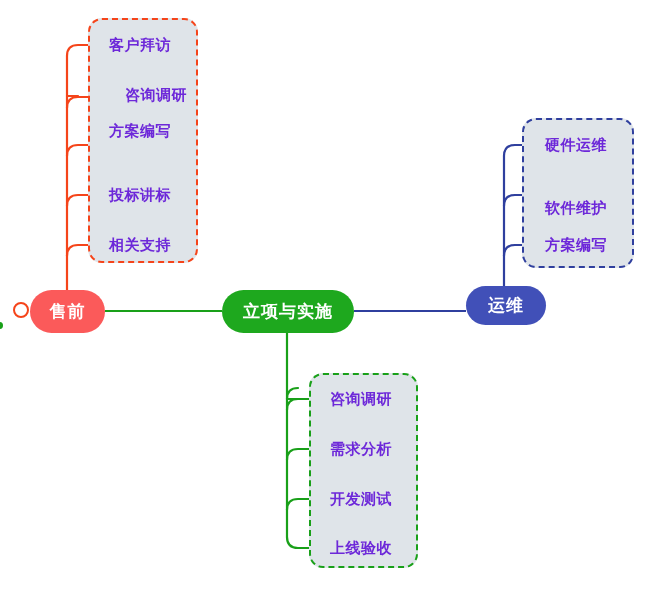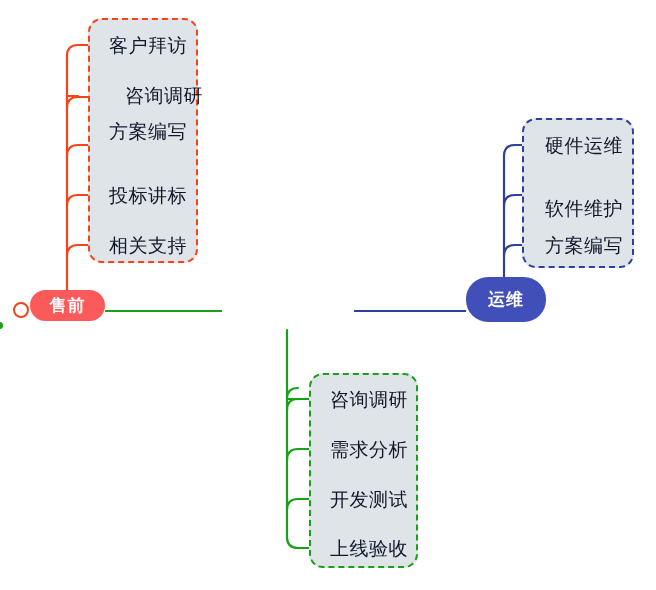--- a/index.html
+++ b/index.html
@@ -31,27 +31,28 @@
     box-sizing: border-box;
     background: #dfe4e9;
     border-style: dashed;
     border-width: 2px;
     border-radius: 14px;
     z-index: 1;
   }
   
   .leaf {
     position: absolute;
-    color: #0f172a;
-    font-size: 19px;
+    color: #6d28d9;
+    font-size: 15px;
     line-height: 1;
     letter-spacing: 0.5px;
     white-space: nowrap;
     z-index: 3;
     transform: translateY(-50%);
+    font-weight: bold;
   }
   
   .node {
     position: absolute;
     box-sizing: border-box;
     display: flex;
     align-items: center;
     justify-content: center;
     color: #ffffff;
     font-size: 17px;
@@ -133,18 +134,19 @@
   <div class="leaf" style="left:330px; top:449px;">需求分析</div>
   <div class="leaf" style="left:330px; top:499px;">开发测试</div>
   <div class="leaf" style="left:330px; top:548px;">上线验收</div>
 
   <div class="group-box" style="left:522px; top:118px; width:112px; height:150px; border-color:#2f3f9e;"></div>
 
   <div class="leaf" style="left:545px; top:145px;">硬件运维</div>
   <div class="leaf" style="left:545px; top:208px;text-align:right;">软件维护</div>
   <div class="leaf" style="left:545px; top:245px;">方案编写</div>
 
-  <div class="node" style="left:30px; top:290px; width:75px; height:31px; background:#fb5a5a;">售前</div>
+  <div class="node" style="left:30px; top:290px; width:75px; height:43px; background:#fb5a5a;">售前</div>
 
+  <div class="node" style="left:222px; top:290px; width:132px; height:43px; background:#1ea81e;">立项与实施</div>
 
-  <div class="node" style="left:466px; top:277px; width:80px; height:45px; background:#4150b8;">运维</div>
+  <div class="node" style="left:466px; top:286px; width:80px; height:39px; background:#4150b8;">运维</div>
 
 </div>
 
 </body></html>

